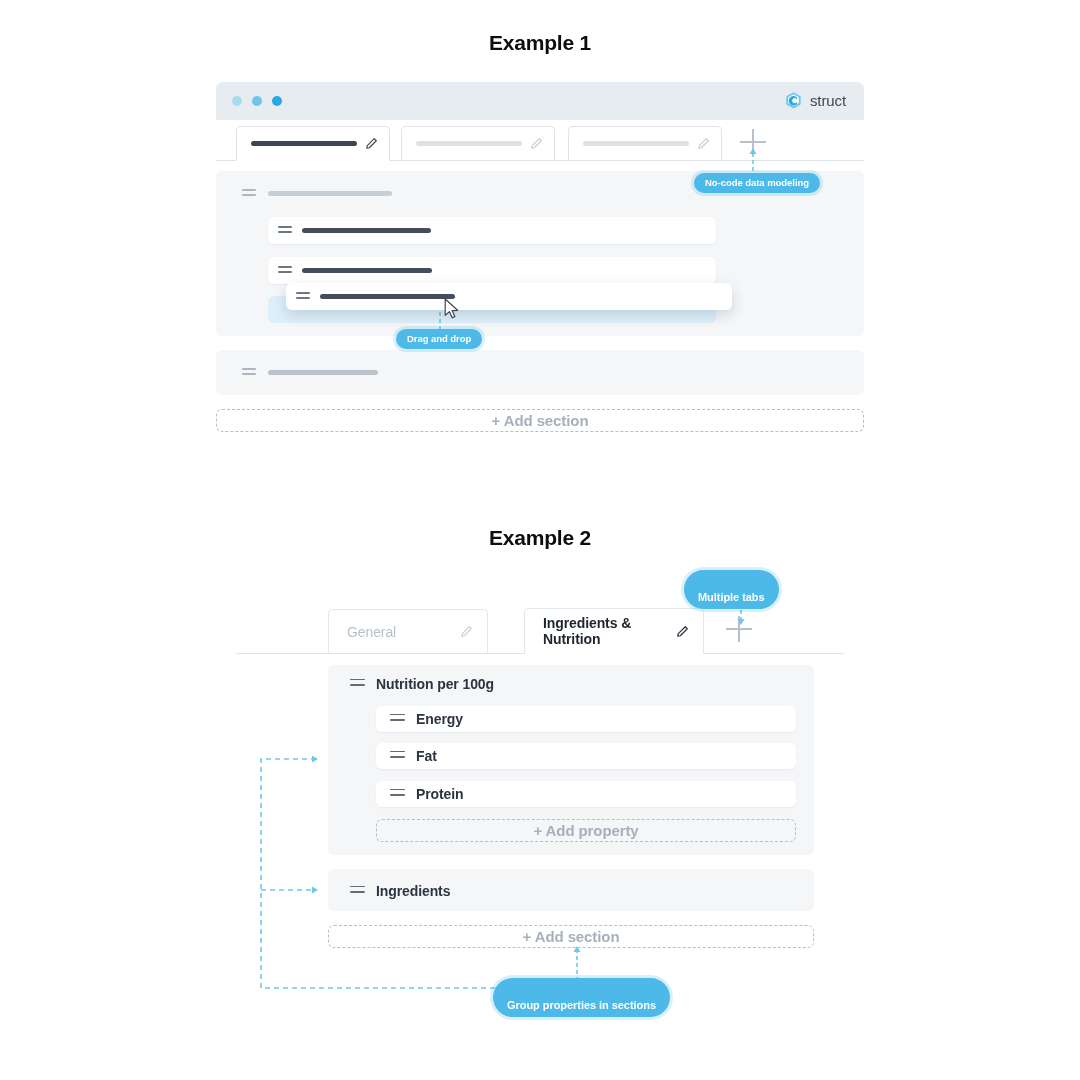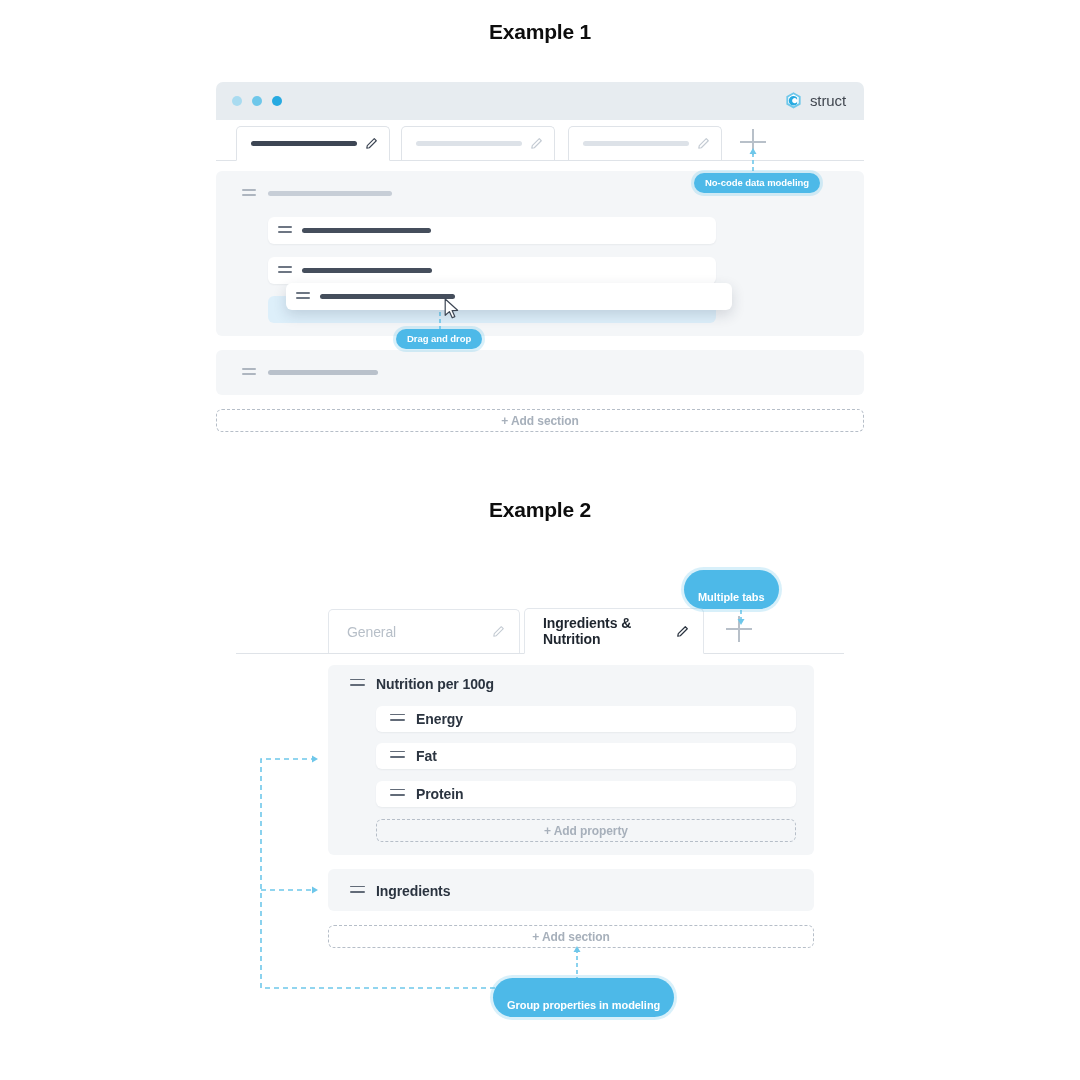--- a/index.html
+++ b/index.html
@@ -21,22 +21,22 @@
   
   .example-title {
     position: absolute;
     width: 1080px;
     text-align: center;
     font-size: 21px;
     font-weight: bold;
     color: #0d0d0d;
     letter-spacing: -0.2px;
   }
-  #title-1 { top: 20px; text-align: center; }
-  #title-2 { top: 498px; }
+  #title-1 { top: 31px; text-align: center; }
+  #title-2 { top: 526px; }
 
   
   .window {
     position: absolute;
     left: 216px;
     top: 82px;
     width: 648px;
     height: 38px;
     background: #e7ecf0;
     border-radius: 7px 7px 0 0;
@@ -143,21 +143,21 @@
   .text-bar.dark { background: #454e5c; }
 
   .add-dashed {
     position: absolute;
     box-sizing: border-box;
     border: 1.5px dashed #b6bec8;
     border-radius: 6px;
     display: flex;
     align-items: center;
     justify-content: center;
-    font-size: 12px;
+    font-size: 15px;
     font-weight: bold;
     color: #a7b0bb;
     letter-spacing: -0.1px;
   }
 
   
   .labeled-row {
     position: absolute;
     display: flex;
     align-items: center;
@@ -316,21 +316,21 @@
 
   <div class="add-dashed" style="left:216px; top:409px; width:648px; height:23px;">+ Add section</div>
 
   <svg class="cursor" style="left:444px; top:298px;" viewBox="0 0 17 22">
     <path d="M1.2 1 L1.2 17.3 L5.4 13.6 L8.2 19.8 L10.8 18.6 L8.1 12.6 L13.6 12.3 Z" fill="#ffffff" stroke="#3d4654" stroke-width="1.2" stroke-linejoin="round"></path>
   </svg>
 
   <div class="example-title" id="title-2">Example 2</div>
 
   <div class="tabstrip" style="left:236px; top:607px; width:608px; height:46px;">
-    <div class="tab-text inactive" style="left:92px; width:192px;">
+    <div class="tab-text inactive" style="left:92px; width:160px;">
       <span style="flex:1">General</span>
       <svg class="pencil" viewBox="0 0 16 16">
         <path d="M11.4 2.1 L13.9 4.6 L5.3 13.2 L2.2 13.8 L2.8 10.7 Z" fill="none" stroke="#c4cbd3" stroke-width="1.3" stroke-linejoin="round"></path>
       </svg>
     </div>
     <div class="tab-text active" style="left:288px; width:180px;">
       <span style="flex:1">Ingredients &amp; Nutrition</span>
       <svg class="pencil" viewBox="0 0 16 16">
         <path d="M11.4 2.1 L13.9 4.6 L5.3 13.2 L2.2 13.8 L2.8 10.7 Z" fill="none" stroke="#2b3440" stroke-width="1.5" stroke-linejoin="round"></path>
       </svg>
@@ -398,15 +398,15 @@
 
     <path d="M495 988 L261 988 L261 759 L313 759" stroke="#6ec7ea" stroke-width="1.6" stroke-dasharray="5 4" fill="none"></path>
     <path d="M318 759 l-6 -3.5 v7 Z" fill="#6ec7ea"></path>
     <path d="M261 890 L313 890" stroke="#6ec7ea" stroke-width="1.6" stroke-dasharray="5 4" fill="none"></path>
     <path d="M318 890 l-6 -3.5 v7 Z" fill="#6ec7ea"></path>
   </svg>
 
   <div class="badge" style="left:694px; top:173px;">No-code data modeling</div>
   <div class="badge" style="left:396px; top:329px;">Drag and drop</div>
   <div class="badge big" style="left:684px; top:570px;">Multiple tabs</div>
-  <div class="badge big" style="left:493px; top:978px;">Group properties in modeling</div>
+  <div class="badge big" style="left:493px; top:978px;">Group properties in sections</div>
 
 </div>
 
 </body></html>

